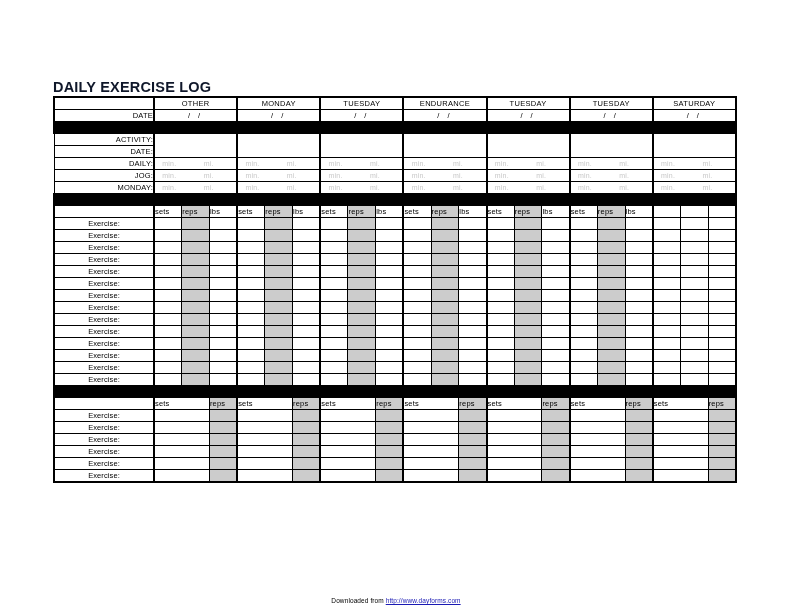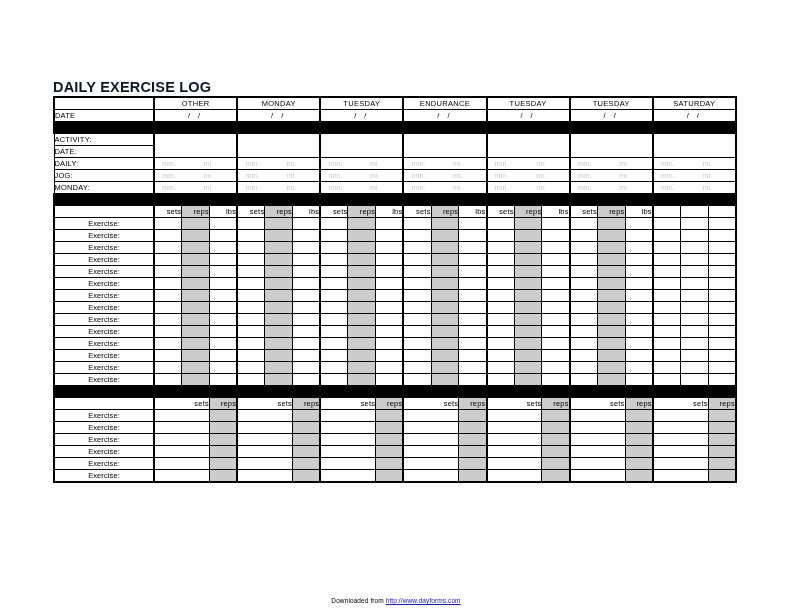--- a/index.html
+++ b/index.html
@@ -52,21 +52,21 @@
   }
 
   
   .tk-l { border-left-width: 2px !important; }
   .tk-r { border-right-width: 2px !important; }
   .tk-t { border-top-width: 2px !important; }
   .tk-b { border-bottom-width: 2px !important; }
 
   
   .lbl {
-    text-align: left;
+    text-align: right;
     padding-right: 2px;
     font-size: 8px;
     font-weight: bold;
     letter-spacing: 0.2px;
   }
   .lbl-ex {
     text-align: center;
     padding-left: 2px;
     font-size: 8px;
     font-weight: normal;
@@ -119,21 +119,21 @@
     top: 1px;
     font-size: 7px;
     color: #c8c8c8;
     letter-spacing: 0.2px;
   }
   .unit-row .u-min { left: 9%; }
   .unit-row .u-mi  { left: 60%; }
 
   
   .subhead {
-    text-align: right;
+    text-align: left;
     font-size: 7px;
     font-weight: bold;
     letter-spacing: 0.2px;
     height: 11px;
   }
   .shaded { background: #cccccc; }
 
   
   .entry { height: 12px; background: #ffffff; }
   .entry.shaded { background: #cccccc; }

